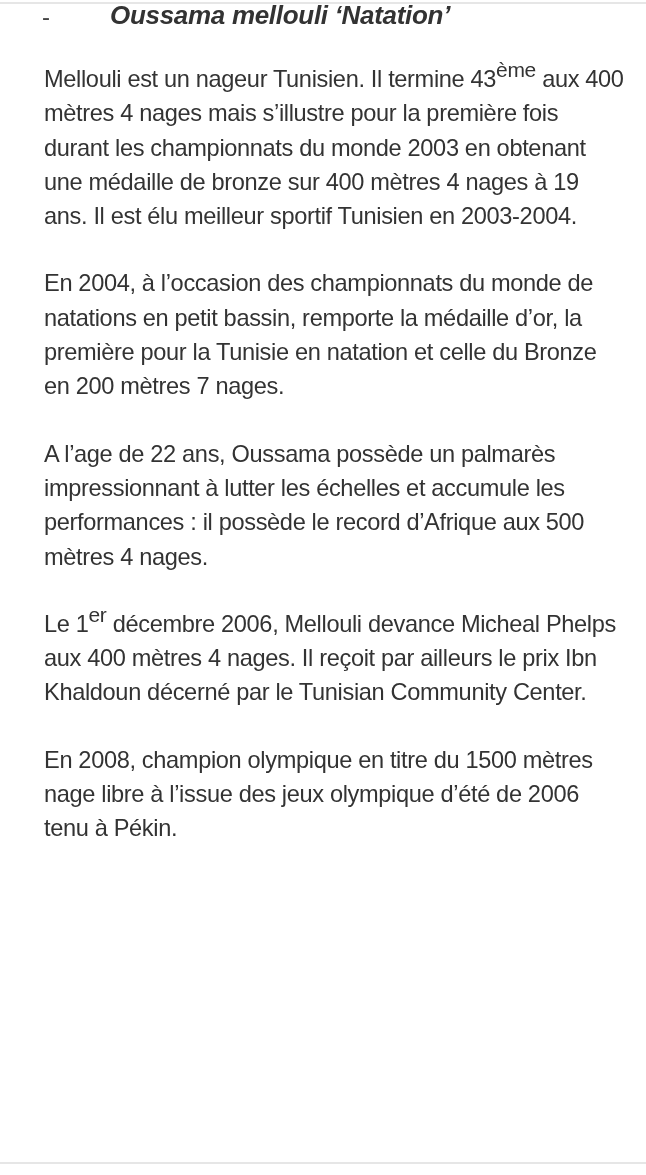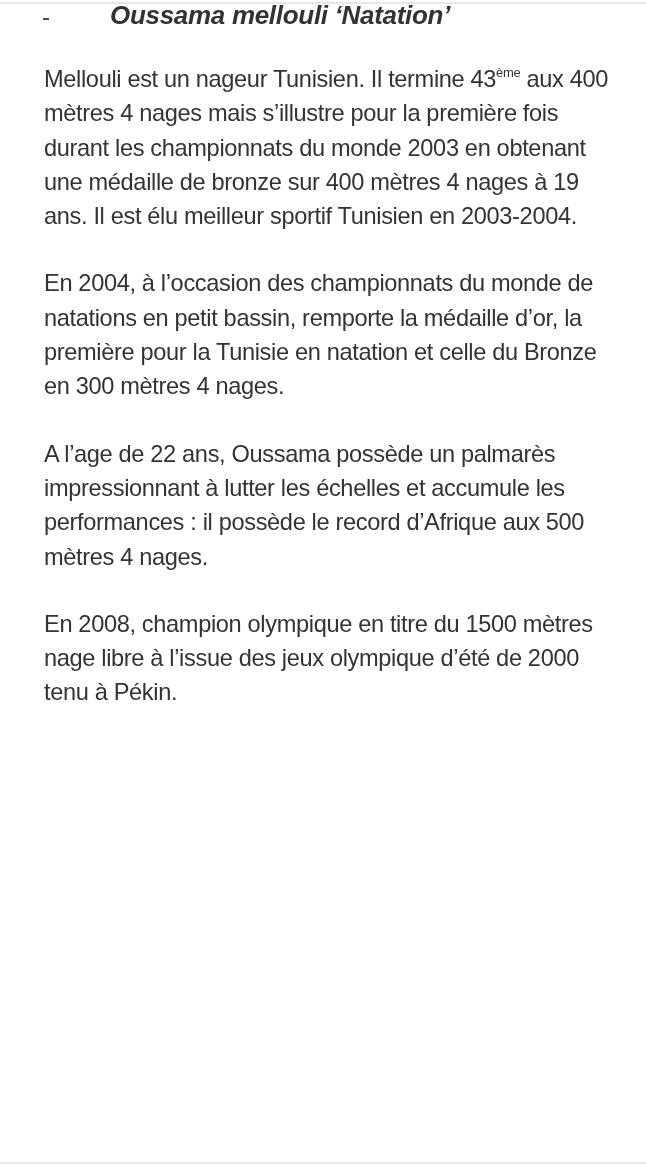--- a/index.html
+++ b/index.html
@@ -59,42 +59,43 @@
     width: 580px;
   }
   .para {
     margin: 0 0 33px 0;
     font-size: 23.6px;
     line-height: 34.3px;
     letter-spacing: -0.35px;
     color: #333;
   }
   .para sup {
-    font-size: 13px;
+    font-size: 21px;
     line-height: 0;
     vertical-align: super;
     position: relative;
     top: -1px;
   }
 </style>
 </head>
 <body>
 
 <div class="top-rule"></div>
 
 <div class="heading">
   <span class="bullet">-</span>
   <span class="title">Oussama mellouli ‘Natation’</span>
 </div>
 
 <div class="article">
   <p class="para"><span>Mellouli est un nageur Tunisien. Il termine 43</span><sup>ème</sup><span> aux 400 mètres 4 nages mais s’illustre pour la première fois durant les championnats du monde 2003 en obtenant une médaille de bronze sur 400 mètres 4 nages à 19 ans. Il est élu meilleur sportif Tunisien en 2003-2004.</span></p>
 
-  <p class="para">En 2004, à l’occasion des championnats du monde de natations en petit bassin, remporte la médaille d’or, la première pour la Tunisie en natation et celle du Bronze en 300 mètres 4 nages.</p>
+  <p class="para">En 2004, à l’occasion des championnats du monde de natations en petit bassin, remporte la médaille d’or, la première pour la Tunisie en natation et celle du Bronze en 200 mètres 7 nages.</p>
 
 
   <p class="para">A l’age de 22 ans, Oussama possède un palmarès impressionnant à lutter les échelles et accumule les performances : il possède le record d’Afrique aux 500 mètres 4 nages.</p>
 
+  <p class="para"><span>Le 1</span><sup>er</sup><span> décembre 2006, Mellouli devance Micheal Phelps aux 400 mètres 4 nages. Il reçoit par ailleurs le prix Ibn Khaldoun décerné par le Tunisian Community Center.</span></p>
 
-  <p class="para">En 2008, champion olympique en titre du 1500 mètres nage libre à l’issue des jeux olympique d’été de 2000 tenu à Pékin.</p>
+  <p class="para">En 2008, champion olympique en titre du 1500 mètres nage libre à l’issue des jeux olympique d’été de 2006 tenu à Pékin.</p>
 </div>
 
 <div class="bottom-rule"></div>
 
 </body></html>

